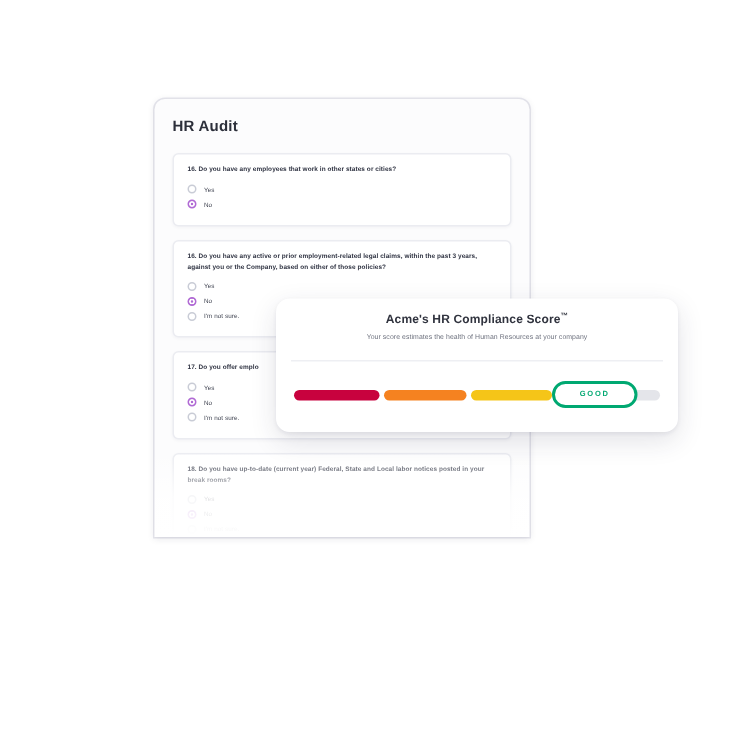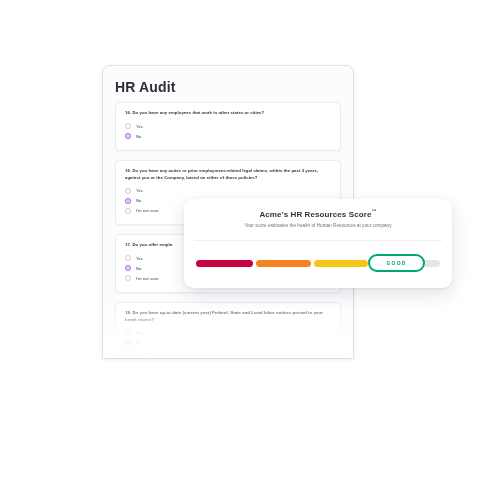--- a/index.html
+++ b/index.html
@@ -30,21 +30,21 @@
     border-radius: 7px 7px 0 0;
     box-shadow: 0 1px 5px rgba(30, 30, 60, 0.10),
                 0 0 0 1px rgba(225, 226, 233, 0.75);
     overflow: hidden;
   }
 
   .panel-title {
     position: absolute;
     left: 12px;
     top: 13px;
-    font-size: 14px;
+    font-size: 10px;
     font-weight: bold;
     color: #2c2f3a;
     letter-spacing: 0.15px;
   }
 
   .question-scroll {
     position: absolute;
     left: 0;
     top: 32px;
     width: 250px;
@@ -270,21 +270,21 @@
           <span class="opt-label">I'm not sure.</span>
         </div>
       </div>
 
       <div class="fade-mask"></div>
     </div>
   </div>
 
   <div class="score-card">
     <div class="score-title">
-      <span>Acme's HR Resources Score</span><span class="tm">™</span>
+      <span>Acme's HR Compliance Score</span><span class="tm">™</span>
     </div>
     <div class="score-sub">Your score estimates the health of Human Resources at your company</div>
 
     <div class="score-divider"></div>
 
     <div class="meter">
       <div class="seg" style="left:0px;width:57px;background:#C8023E;"></div>
       <div class="seg" style="left:60px;width:55px;background:#F58220;"></div>
       <div class="seg" style="left:118px;width:54px;background:#F5C518;"></div>
       <div class="seg" style="left:178px;width:66px;background:#E4E5EA;"></div>

